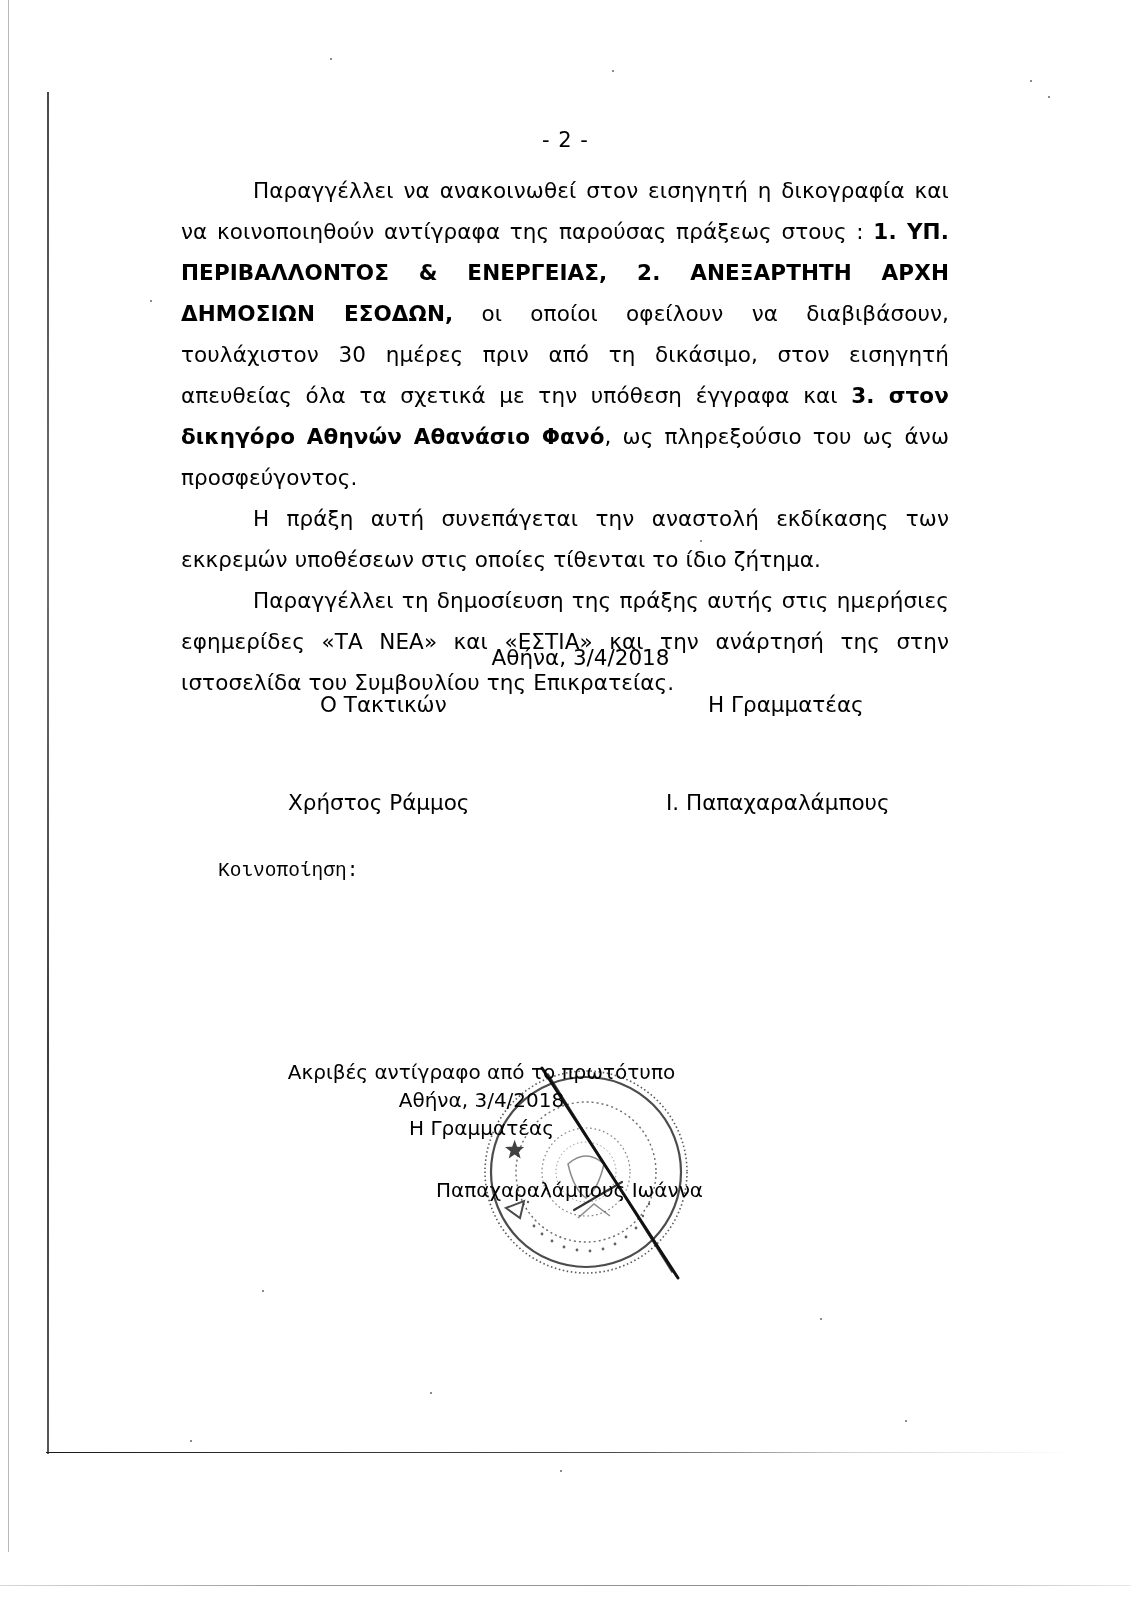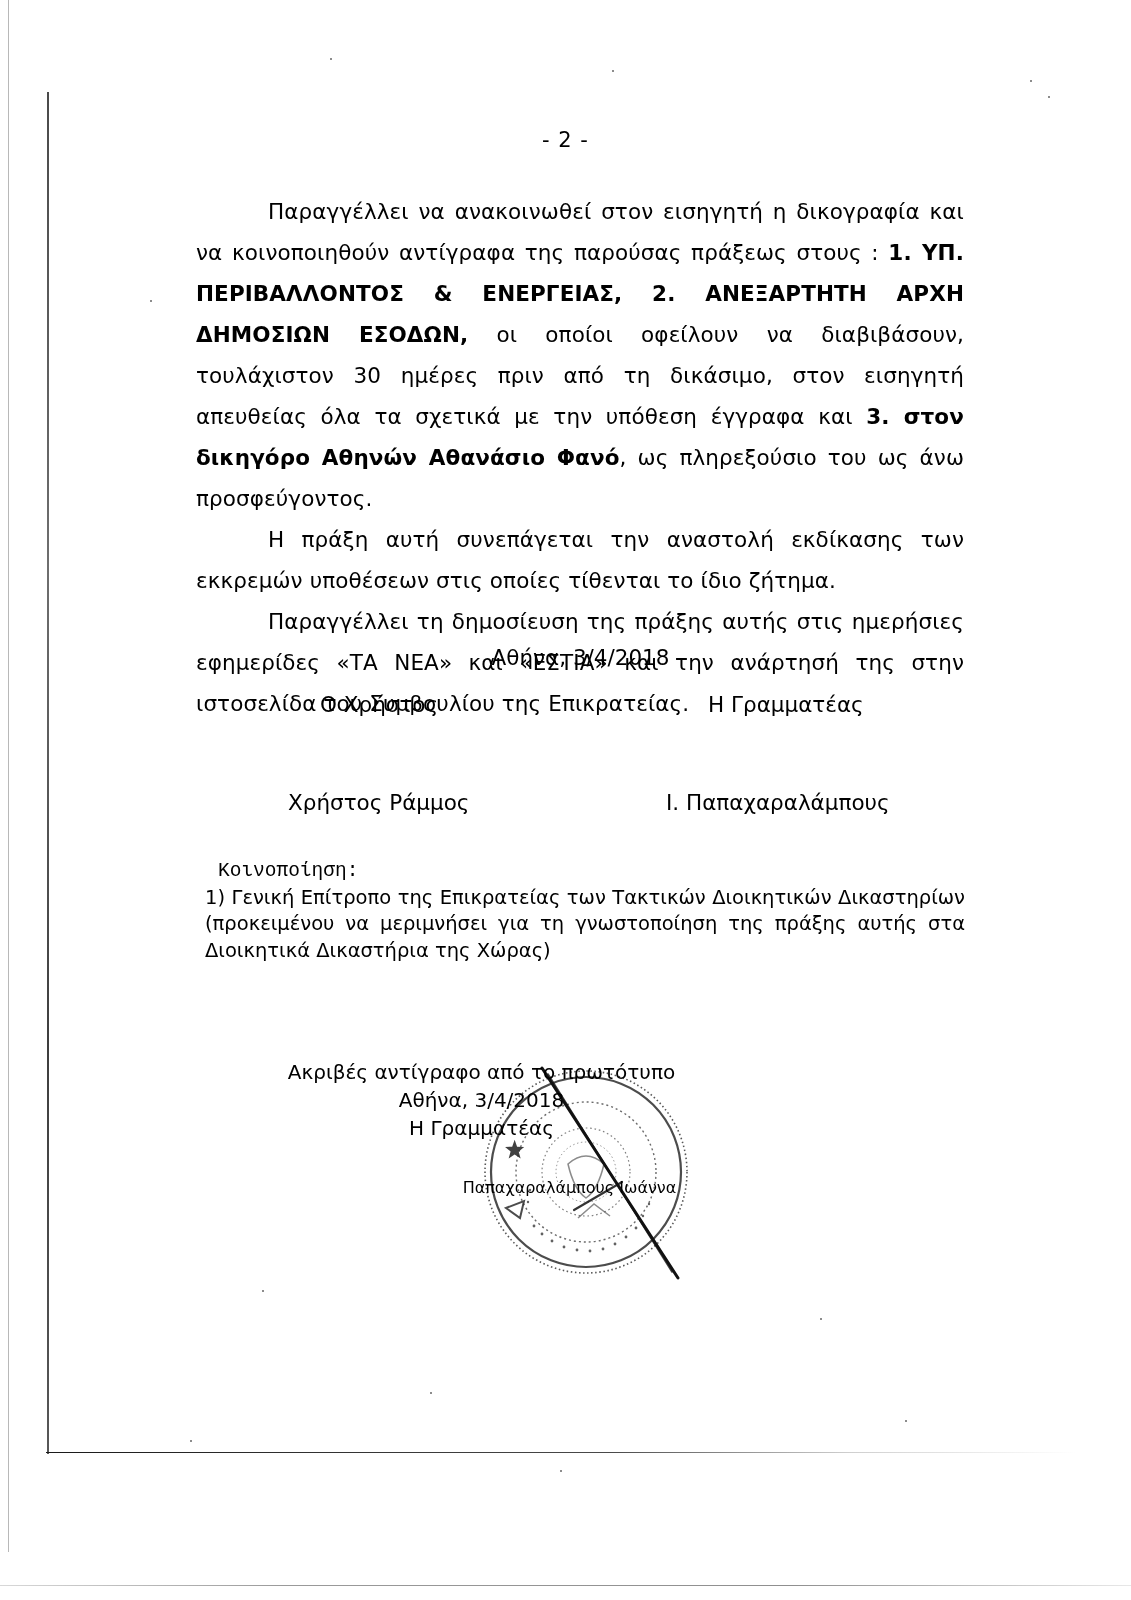--- a/index.html
+++ b/index.html
@@ -51,24 +51,23 @@
   .pagenum {
     position: absolute;
     left: 0; top: 128px;
     width: 1131px;
     text-align: center;
     font-size: 21px;
     letter-spacing: 1px;
   }
   .body-block {
     position: absolute;
-    left: 196px;
+    left: 181px;
     top: 170px;
     width: 768px;
-    margin-top: 21px;
   }
   .para {
     font-size: 21.5px;
     line-height: 41px;
     text-align: justify;
     text-justify: inter-word;
     margin: 0 0 0 0;
     letter-spacing: .1px;
   }
   .para.indent { text-indent: 72px; }
@@ -121,21 +120,21 @@
     padding-left: 8px;
     box-sizing: border-box;
     z-index: 3;
   }
   .certify-name {
     position: absolute;
     left: 0;
     top: 1178px;
     width: 1131px;
     text-align: center;
-    font-size: 16px;
+    font-size: 20px;
     padding-left: 8px;
     box-sizing: border-box;
     z-index: 3;
   }
 
   
   .stamp {
     position: absolute;
     left: 482px;
     top: 1068px;
@@ -187,32 +186,31 @@
       <span>Η πράξη αυτή συνεπάγεται την αναστολή εκδίκασης των εκκρεμών υποθέσεων στις οποίες τίθενται το ίδιο ζήτημα.</span>
     </p>
     <p class="para indent">
       <span>Παραγγέλλει τη δημοσίευση της πράξης αυτής στις ημερήσιες εφημερίδες «ΤΑ ΝΕΑ» και «ΕΣΤΙΑ» και την ανάρτησή της στην ιστοσελίδα του Συμβουλίου της Επικρατείας.</span>
     </p>
   </div>
 
   <div class="dateline">Αθήνα, 3/4/2018</div>
 
   <div class="sigrow sigrow-titles">
-    <span class="sig-left">Ο Χρήστος</span>
+    <span class="sig-left">Ο Τακτικών</span>
     <span class="sig-right">Η Γραμματέας</span>
   </div>
 
   <div class="sigrow sigrow-names">
     <span class="sig-left">Χρήστος Ράμμος</span>
     <span class="sig-right">Ι. Παπαχαραλάμπους</span>
   </div>
 
   <div class="notify">
     <div class="notify-head">Κοινοποίηση:</div>
-    <div class="notify-item">1) Γενική Επίτροπο της Επικρατείας των Τακτικών Διοικητικών Δικαστηρίων (προκειμένου να μεριμνήσει για τη γνωστοποίηση της πράξης αυτής στα Διοικητικά Δικαστήρια της Χώρας)</div>
     <div class="notify-gap"></div>
   </div>
 
   <div class="stamp">
     <svg width="208" height="208" viewBox="0 0 208 208" xmlns="http://www.w3.org/2000/svg">
       <g fill="none" stroke="#1a1a1a">
         <circle cx="104" cy="104" r="101" stroke-width="1.6" stroke-dasharray="1.5 2.6" opacity=".8"></circle>
         <circle cx="104" cy="104" r="95" stroke-width="2.2" opacity=".85"></circle>
         <circle cx="104" cy="104" r="70" stroke-width="1.4" stroke-dasharray="2 3" opacity=".7"></circle>
         <circle cx="104" cy="104" r="44" stroke-width="1.2" stroke-dasharray="1.6 2.8" opacity=".6"></circle>

